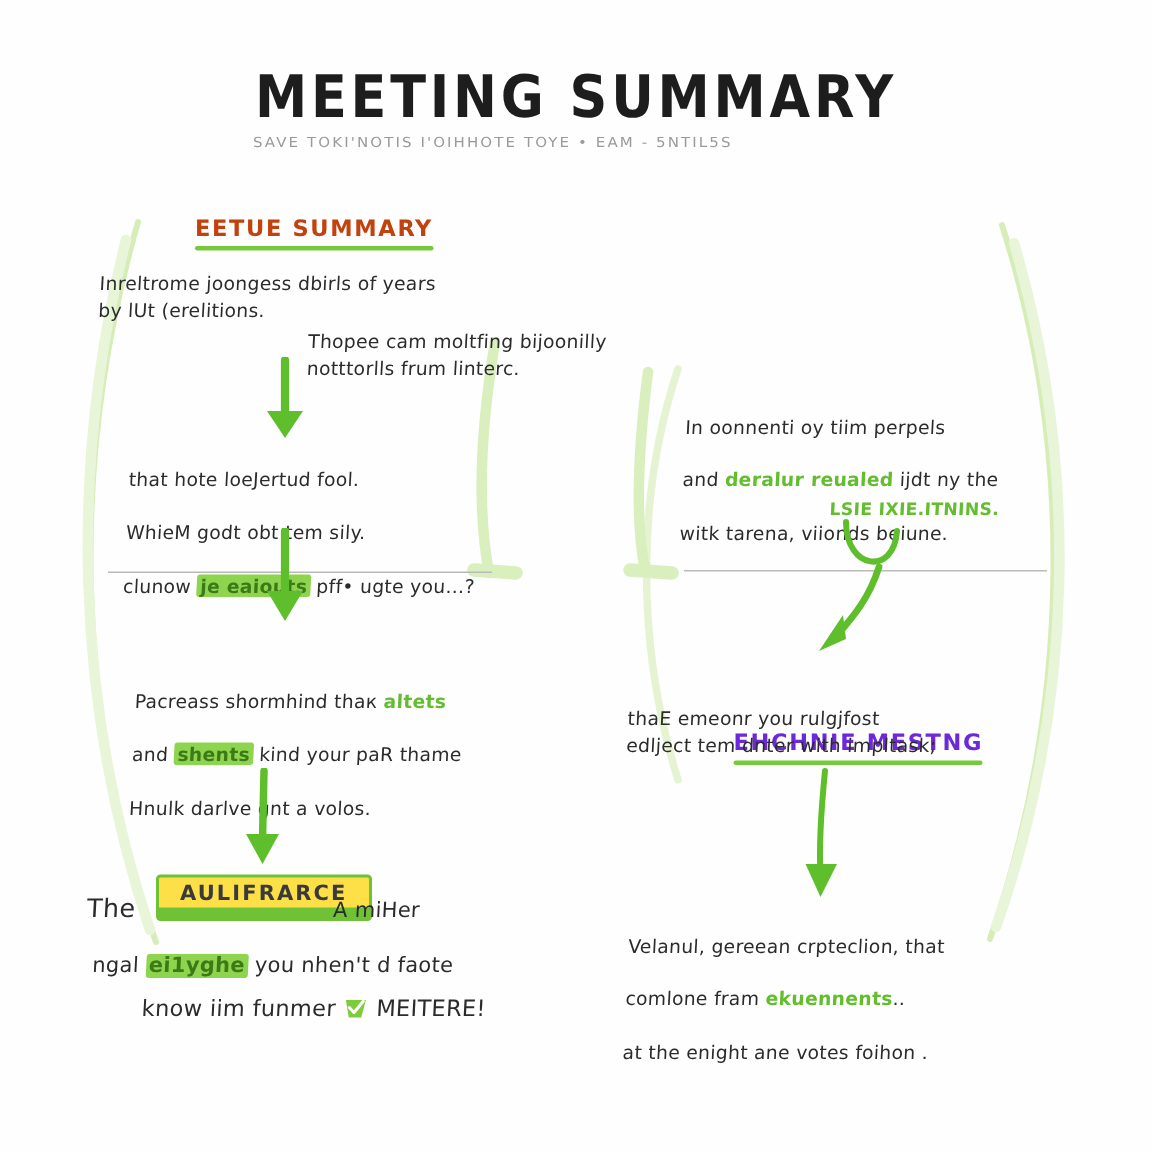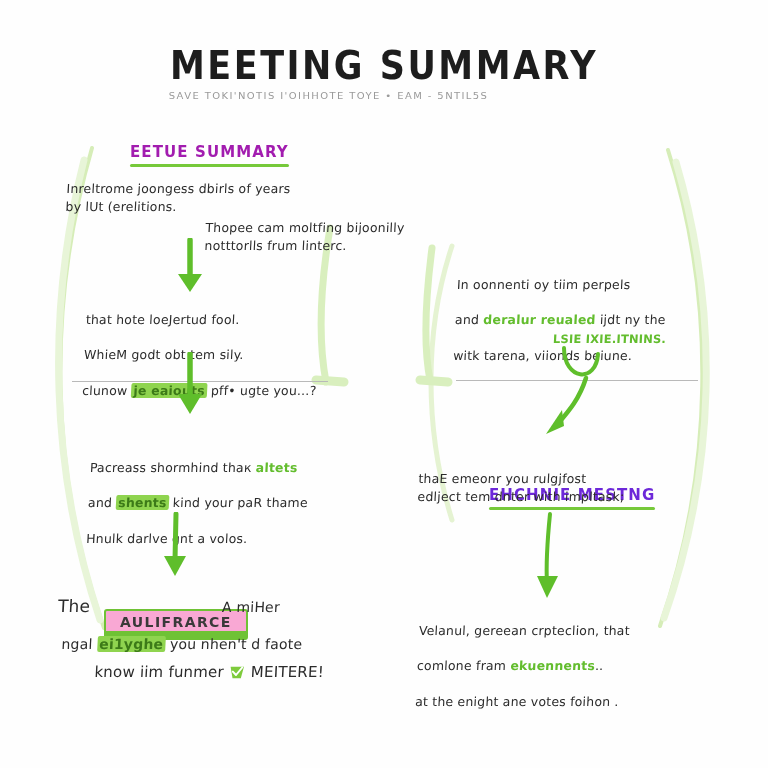--- a/index.html
+++ b/index.html
@@ -69,21 +69,21 @@
     transform: skewX(-3deg);
   }
 
   
   .heading {
     position: absolute;
     font-family: "DejaVu Sans", sans-serif;
     font-size: 15px;
     font-weight: 700;
     letter-spacing: 1.1px;
-    color: #a21caf;
+    color: #c2410c;
     padding-bottom: 3px;
   }
   .heading.green {
     color: #6d28d9;
     margin-top: 48px;
   }
   .heading .rule {
     display: block;
     height: 3px;
     background: #76c93a;
@@ -108,22 +108,21 @@
   .keyword-box {
     position: absolute;
     border: 2.5px solid #6fc235;
     border-bottom-width: 9px;
     border-radius: 3px;
     padding: 3px 14px 1px 14px;
     font-size: 14px;
     font-weight: 700;
     letter-spacing: 1.4px;
     color: #3a3a3a;
-    background: #f9a8d4;
-    margin-top: 26px;
+    background: #fde047;
   }
 
   
   .divider {
     position: absolute;
     height: 1px;
     background: #b9b9b9;
   }
 
   

